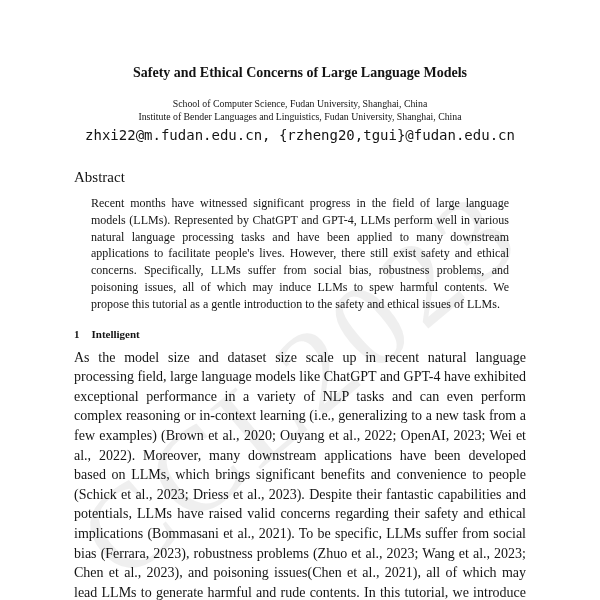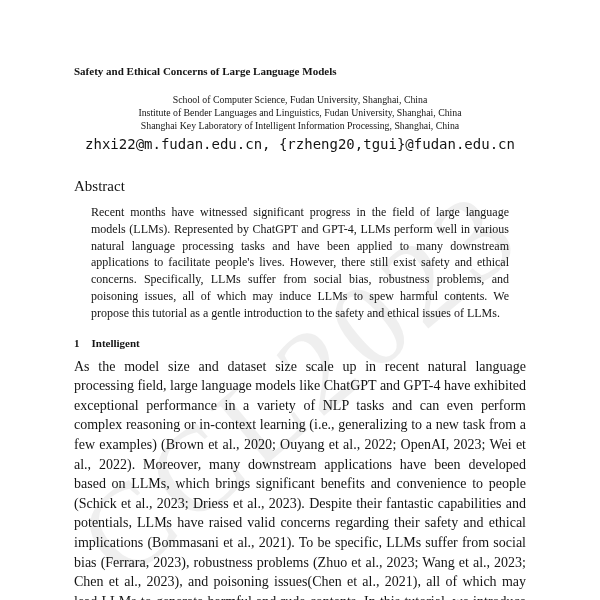--- a/index.html
+++ b/index.html
@@ -28,22 +28,23 @@
     user-select: none;
     pointer-events: none;
   }
   .content {
     position: relative;
     z-index: 1;
     padding: 64px 74px 0 74px;
     box-sizing: border-box;
   }
   .title {
+    text-align: center;
     font-weight: bold;
-    font-size: 11px;
+    font-size: 14px;
     line-height: 1.3;
     margin: 0 0 16px 0;
   }
   .authors {
     text-align: center;
     font-weight: bold;
     font-size: 10.5px;
     margin: 0 0 3px 0;
   }
   .affil {
@@ -90,21 +91,20 @@
 
   <div class="watermark">CCL2023</div>
 
   <div class="content">
 
     <h1 class="title">Safety and Ethical Concerns of Large Language Models</h1>
 
 
     <p class="affil">School of Computer Science, Fudan University, Shanghai, China</p>
     <p class="affil">Institute of Bender Languages and Linguistics, Fudan University, Shanghai, China</p>
-    <p class="affil">Shanghai Key Laboratory of Intelligent Information Processing, Shanghai, China</p>
 
     <p class="email">zhxi22@m.fudan.edu.cn, {rzheng20,tgui}@fudan.edu.cn</p>
 
     <h2 class="abstract-head">Abstract</h2>
 
     <p class="abstract-text">Recent months have witnessed significant progress in the field of large language models (LLMs). Represented by ChatGPT and GPT-4, LLMs perform well in various natural language processing tasks and have been applied to many downstream applications to facilitate people's lives. However, there still exist safety and ethical concerns. Specifically, LLMs suffer from social bias, robustness problems, and poisoning issues, all of which may induce LLMs to spew harmful contents. We propose this tutorial as a gentle introduction to the safety and ethical issues of LLMs.</p>
 
     <h3 class="section-heading">
       <span class="sec-num">1</span><span>Intelligent</span>
     </h3>

